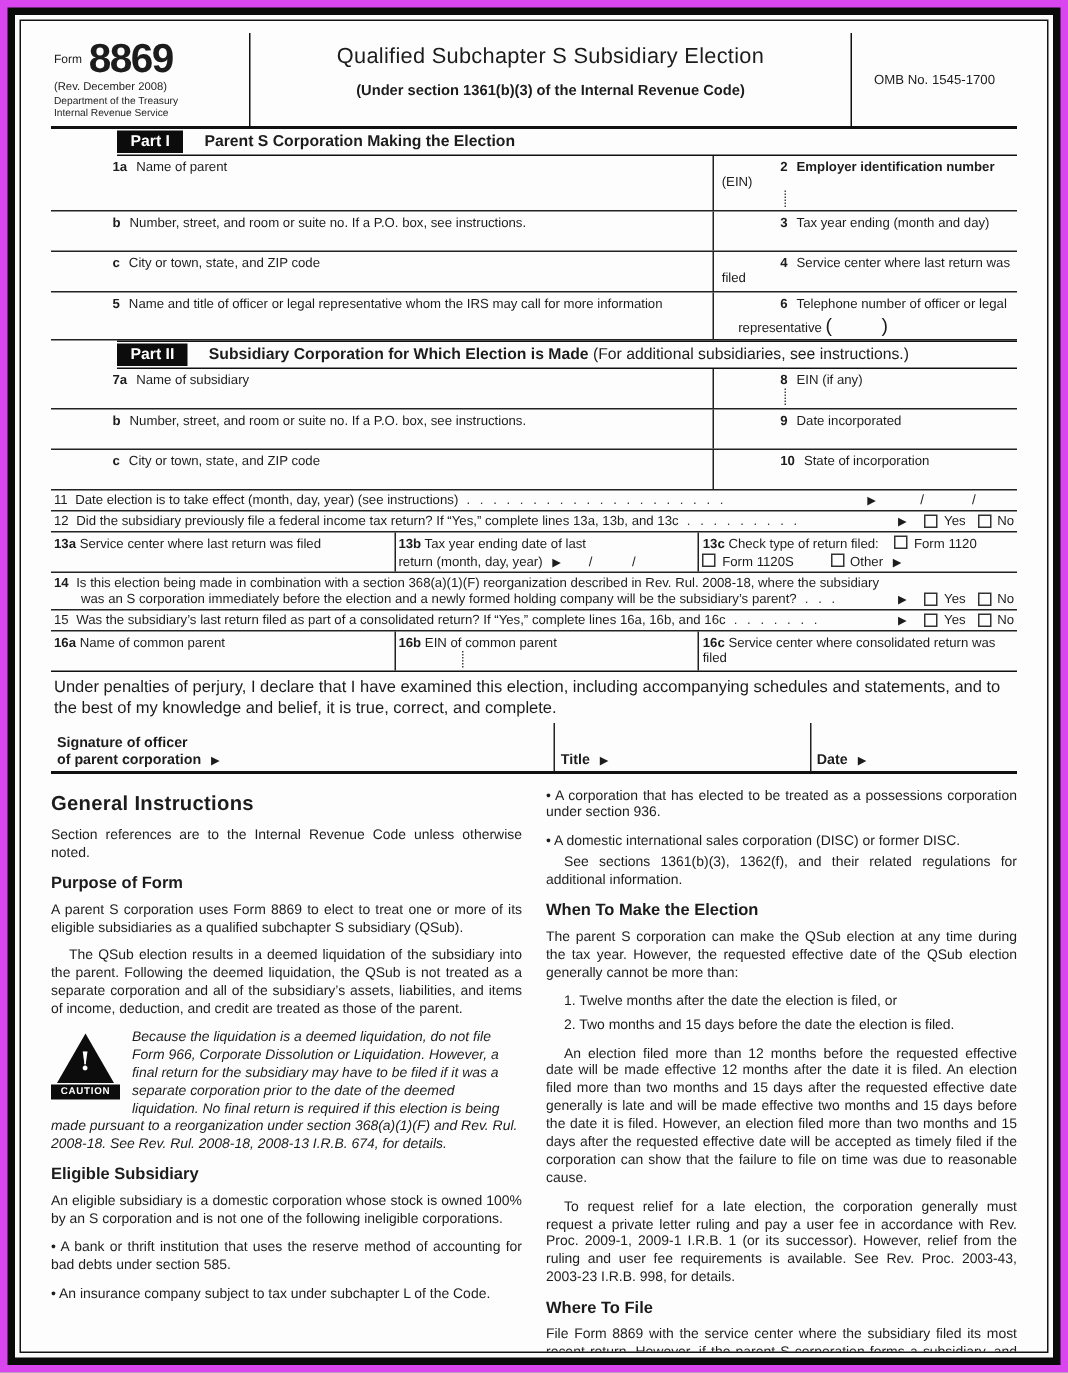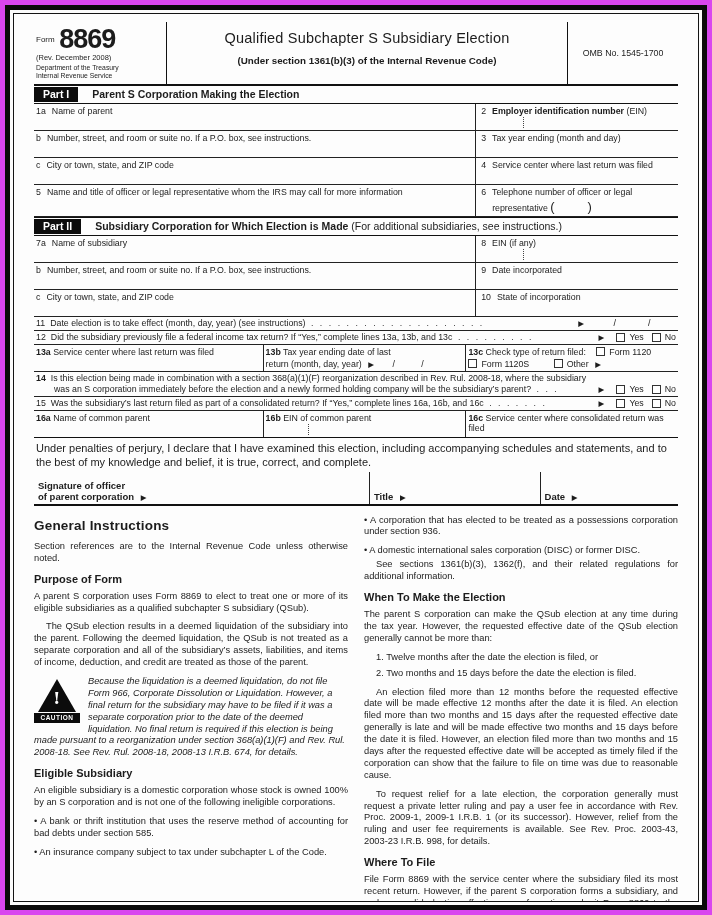--- a/index.html
+++ b/index.html
@@ -19,31 +19,31 @@
   .hdr-rev { font-size:7.5px; margin-top:-2px; }
   .hdr-agency { font-size:6.8px; line-height:1.25; margin-top:2px; }
   .hdr-center { flex:1; border-left:1.5px solid #111; border-right:1.5px solid #111;
                 text-align:center; padding:8px 6px 4px 6px; }
   .hdr-title { font-size:14.5px; font-weight:normal; letter-spacing:.2px; }
   .hdr-sub { font-size:9.8px; font-weight:bold; margin-top:9px; }
   .hdr-right { width:110px; display:flex; align-items:center; justify-content:center;
                font-size:8.8px; text-align:center; }
 
   
-  .part-bar { display:flex; align-items:center; border-bottom:1.6px solid #111; padding:1px 0; }
+  .part-bar { display:flex; align-items:center; border-bottom:1.6px solid #111; padding:1px 0;margin-left:44px; }
   .part-badge { background:#0c0c0c; color:#fff; font-weight:bold; font-size:10.5px;
                 padding:1px 9px 2px 9px; }
   .part-title { font-weight:bold; font-size:10.5px; margin-left:14px; }
   .part-note { font-size:10.5px; font-weight:normal; }
   .thick-top { border-top:.5px solid #111; }
 
   
   .frow { display:flex; border-bottom:1px solid #222; }
   .fcell { padding:2px 4px 2px 2px; font-size:8.8px; }
-  .fcell .num { font-weight:normal; margin-right:6px; }
+  .fcell .num { font-weight:bold; margin-right:6px;margin-left:39px; }
   .lcol { flex:1; }
   .rcol { width:31.5%; border-left:1.2px solid #222; padding-left:5px; }
   .h27 { min-height:26px; } .h31 { min-height:31px; }
   .qrow { display:flex; align-items:flex-start; border-bottom:1px solid #222;
           font-size:8.8px; padding:1.5px 2px; }
   .qlabel { flex:1; } .qlabel .num { font-weight:normal; margin-right:5px; }
   .dots { letter-spacing:2px; color:#333; margin:0 3px; white-space:nowrap; }
   .arrow { font-size:7.5px; margin:0 4px; }
   .answer { white-space:nowrap; display:flex; align-items:center; }
   .cb { display:inline-block; width:9px; height:9px; border:1px solid #333;

